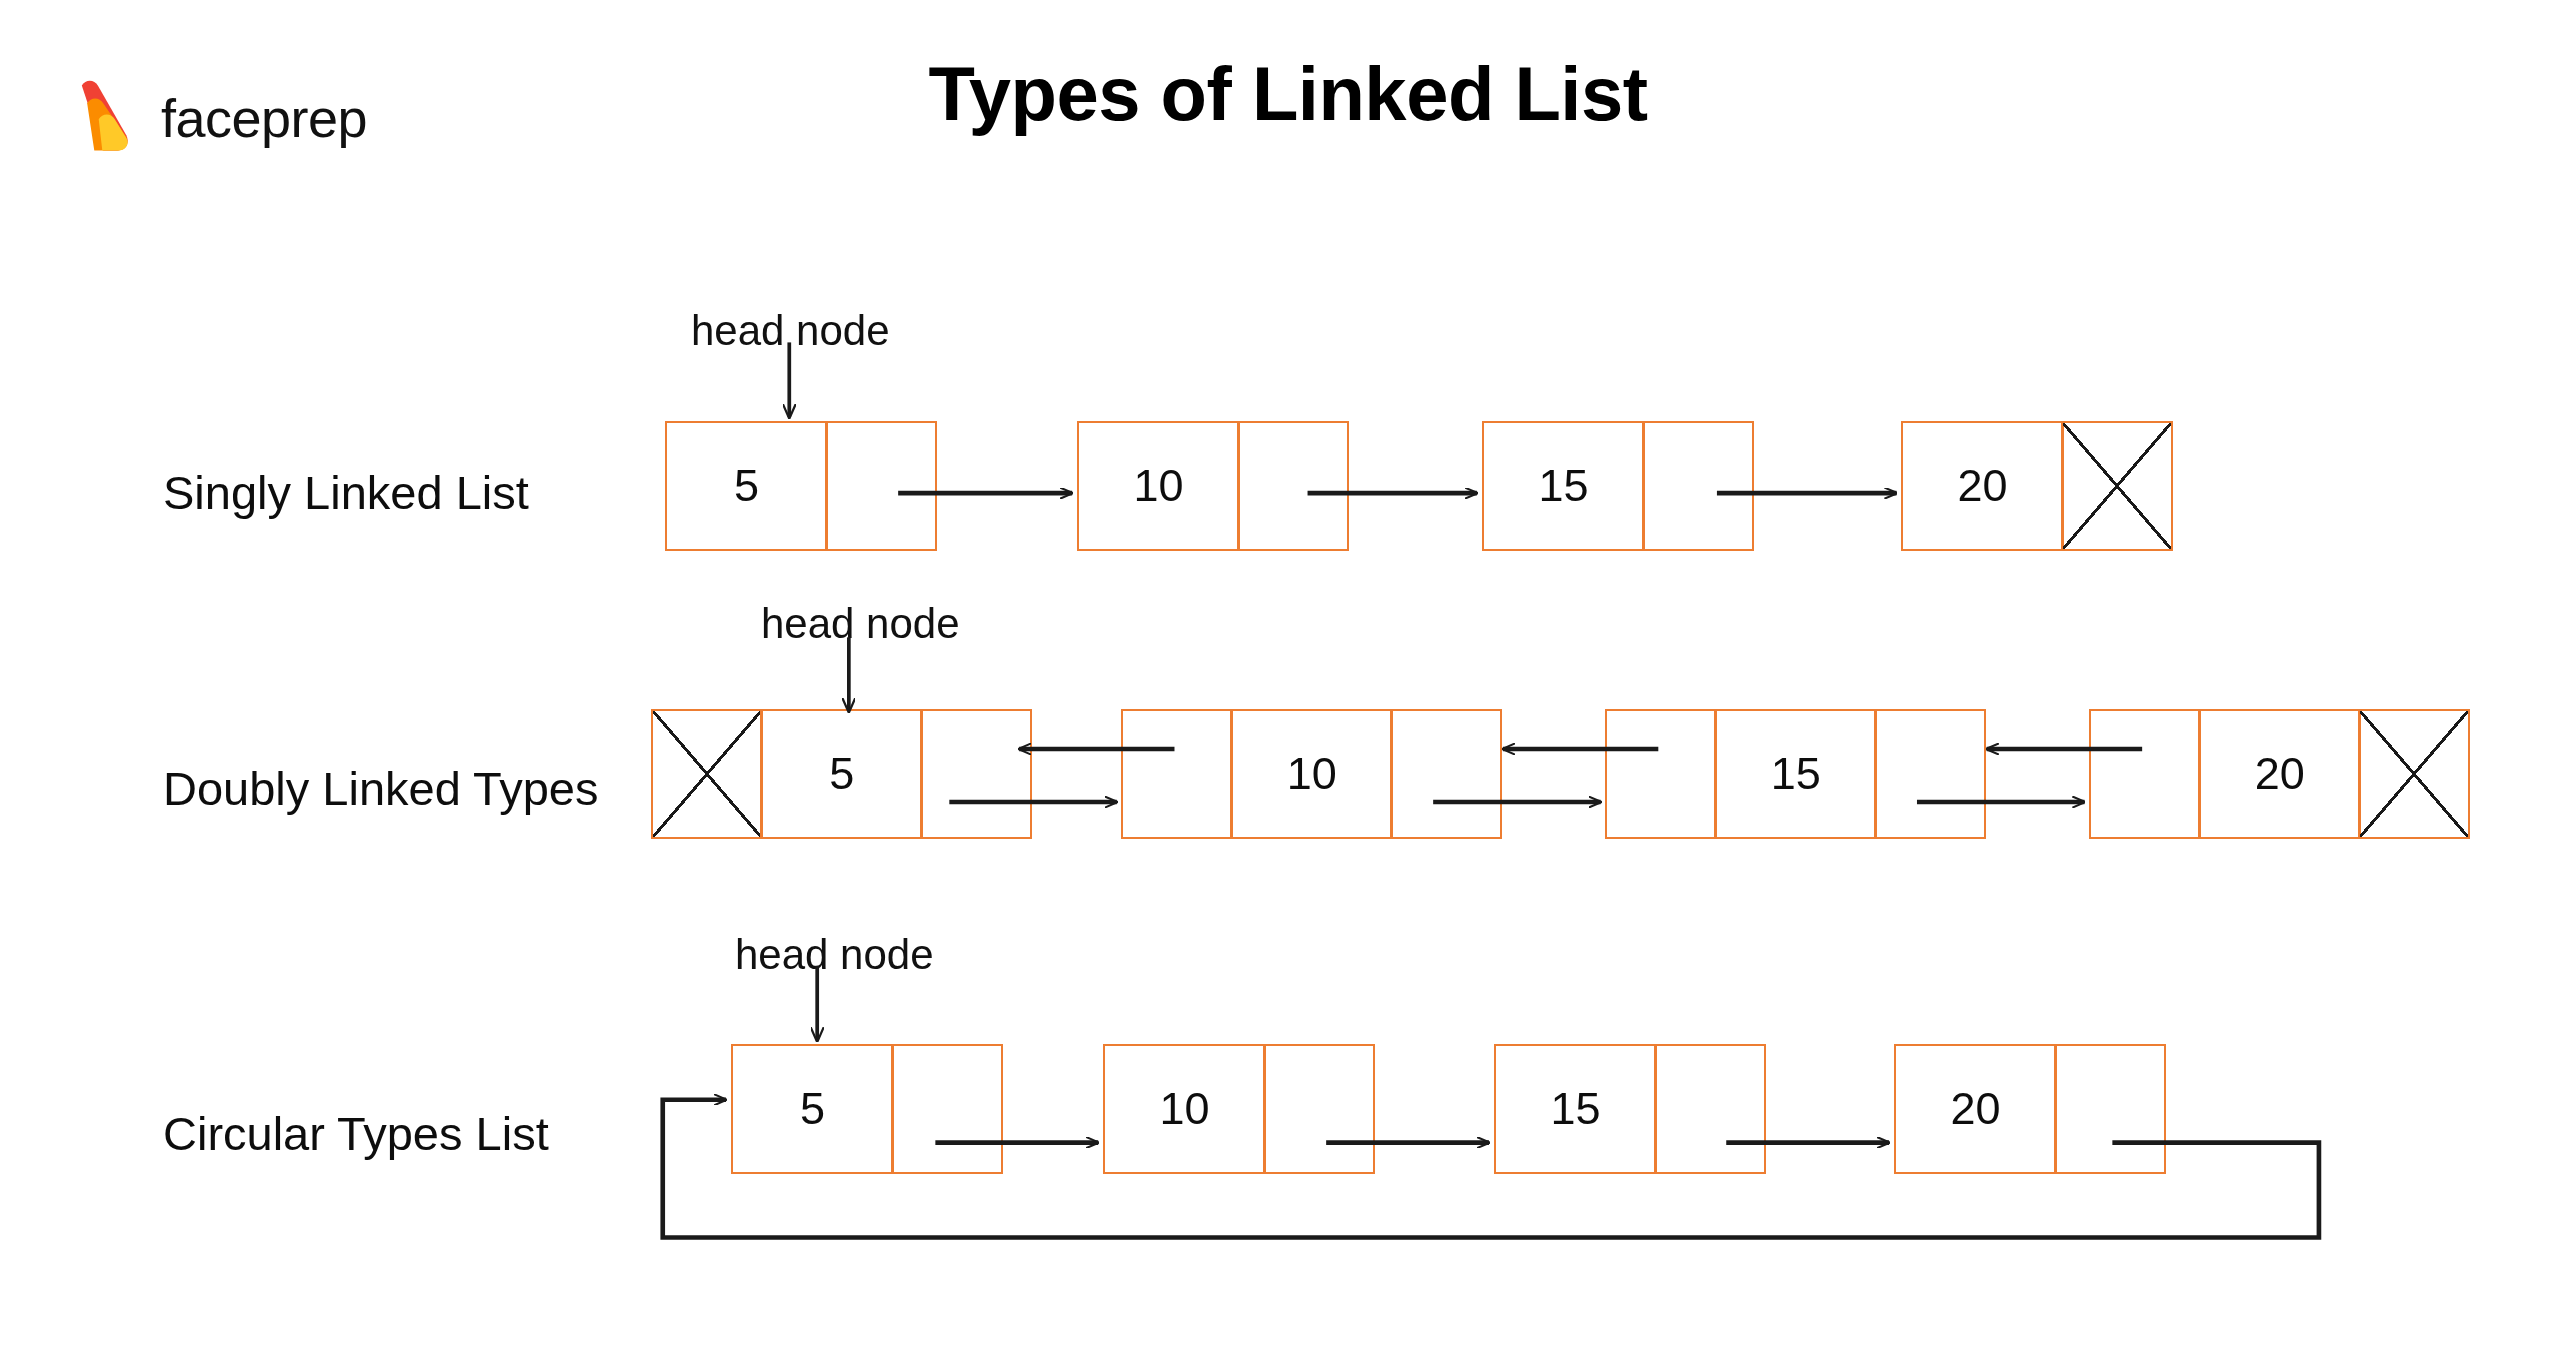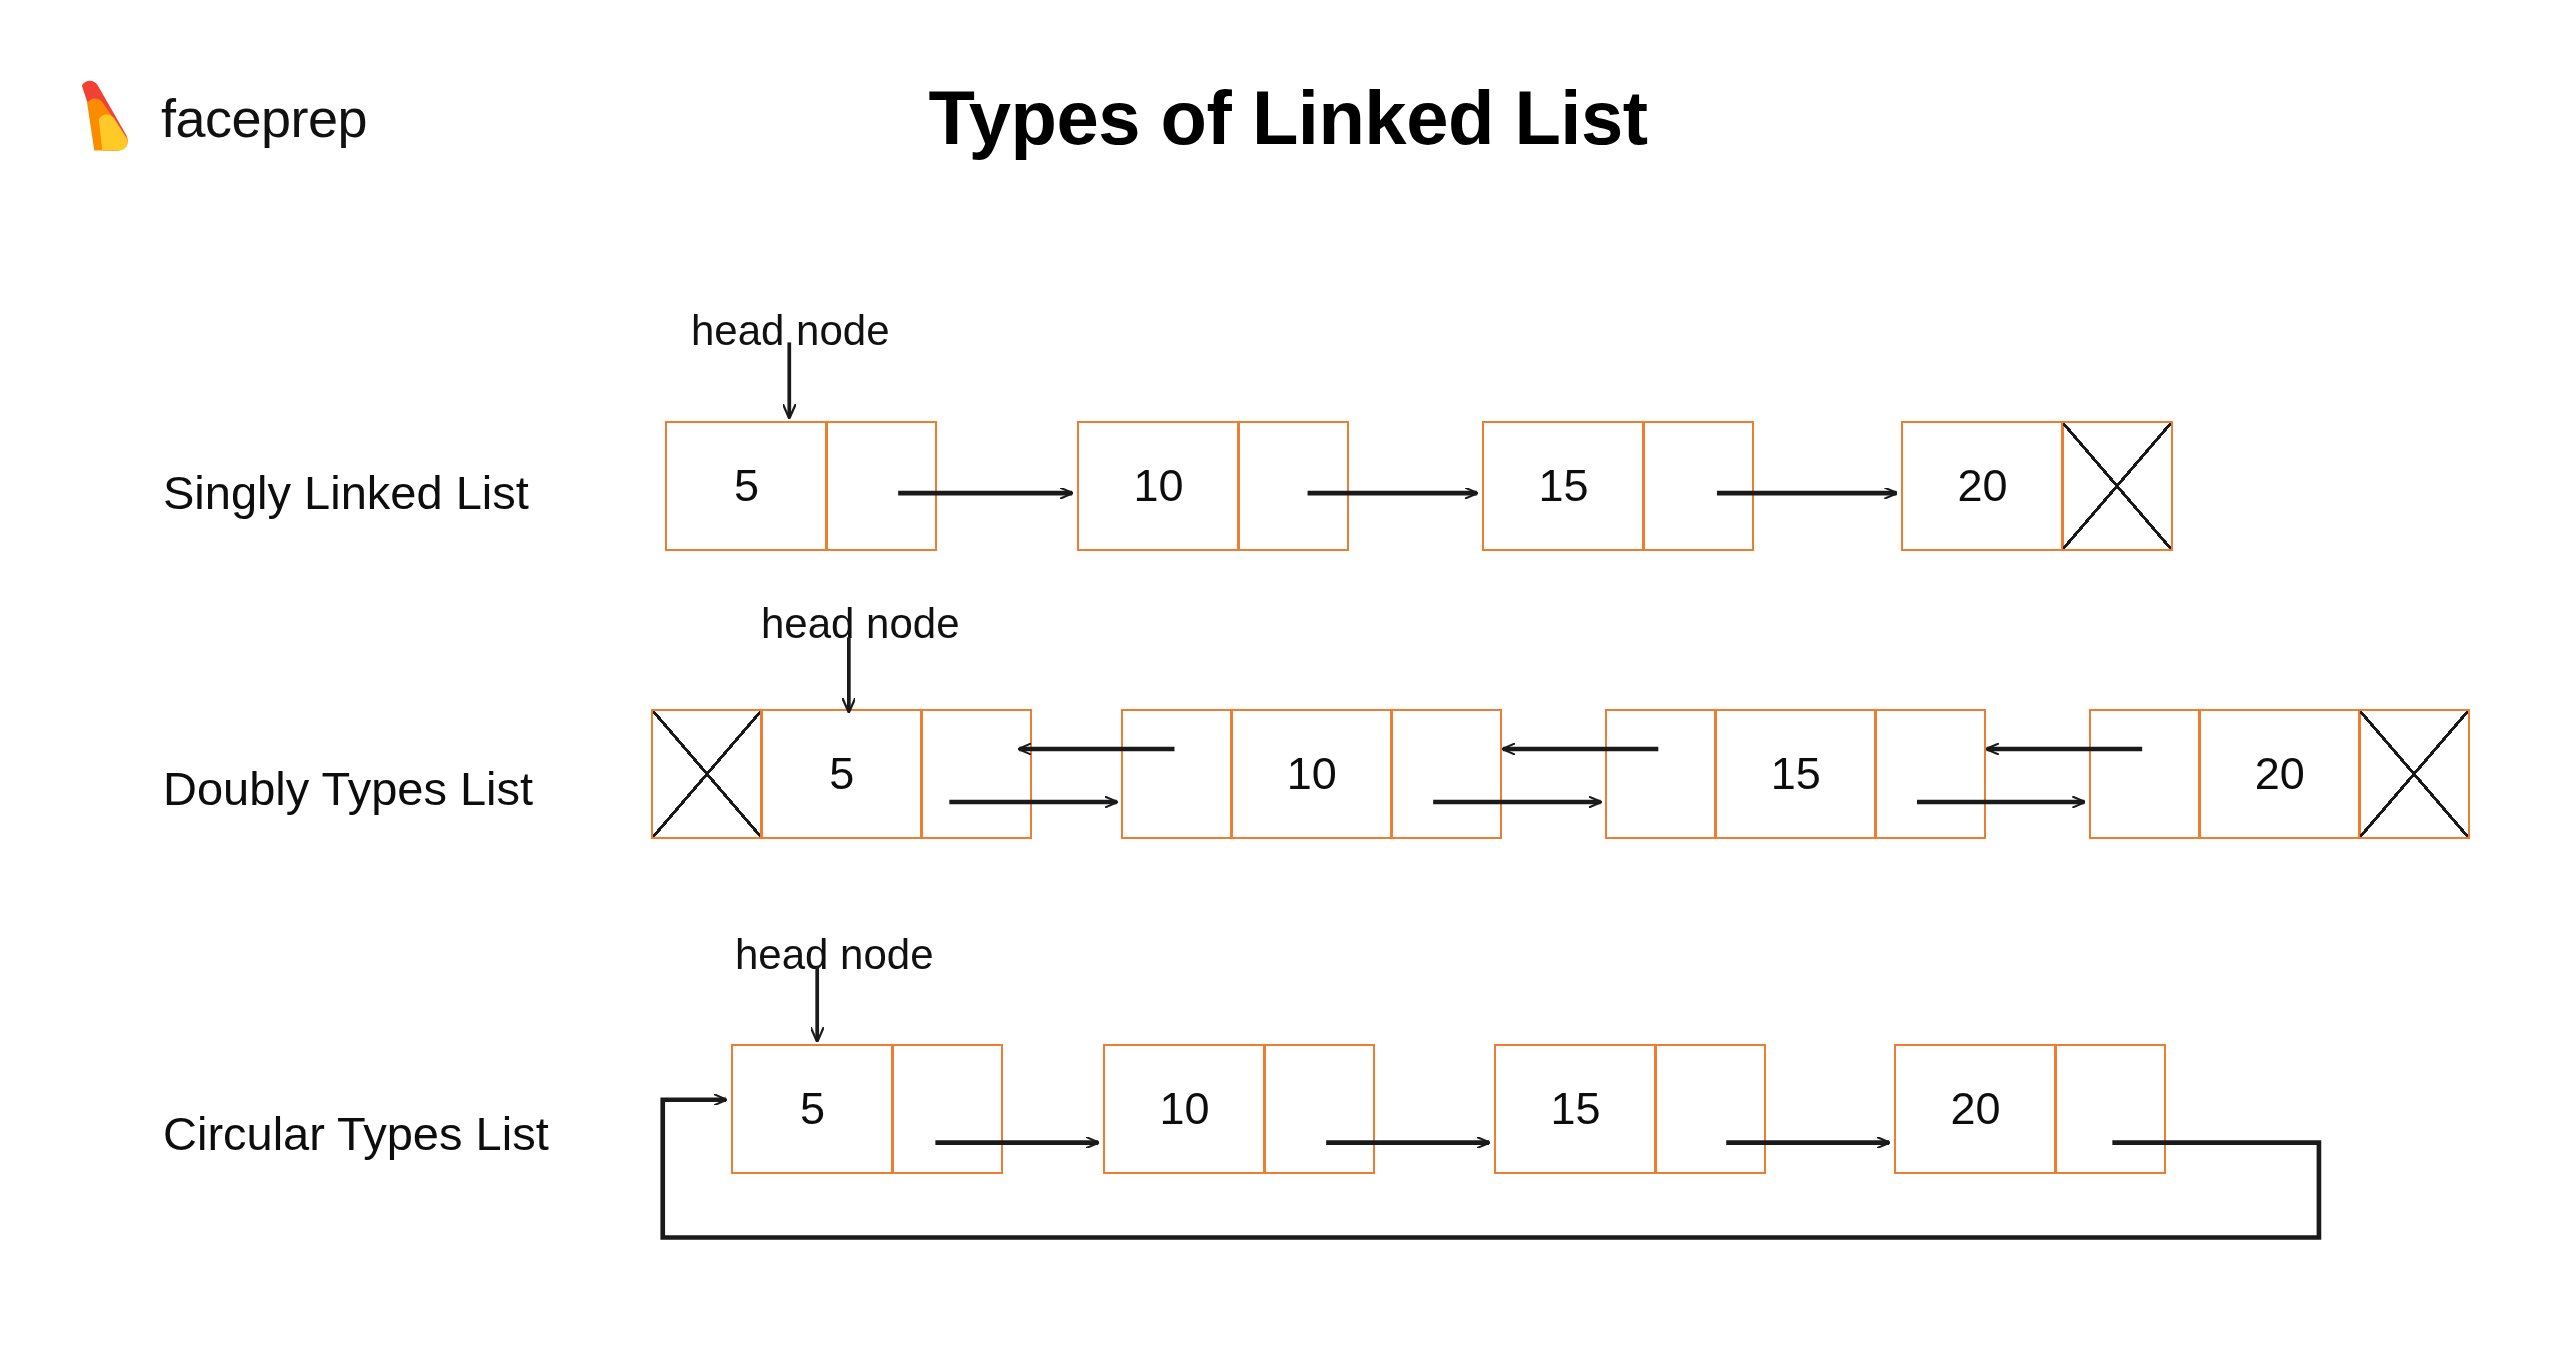--- a/index.html
+++ b/index.html
@@ -37,21 +37,21 @@
     font-size: 54px;
     font-weight: 400;
     letter-spacing: -0.5px;
     line-height: 1;
     color: #111111;
   }
 
   #page-title {
     position: absolute;
     left: 0;
-    top: 74px;
+    top: 50px;
     width: 2576px;
     text-align: center;
     font-size: 76px;
     font-weight: 700;
     letter-spacing: -0.5px;
     color: #000000;
   }
 
   
   .section-label {
@@ -135,21 +135,21 @@
       <path d="M38 14 C42 7 52 7 56 14 L88 70 C92 78 87 87 78 87 L62 87 Z" fill="#F04134"></path>
       <path d="M44 34 C48 27 58 27 62 34 L88 72 C92 80 87 87 79 87 L52 87 Z" fill="#FB8C00"></path>
       <path d="M57 52 C61 45 71 45 75 52 L88 73 C92 80 87 87 79 87 L61 87 Z" fill="#FFC928"></path>
     </svg>
     <span class="brand-name">faceprep</span>
   </div>
 
   <div id="page-title">Types of Linked List</div>
 
   <div class="section-label" style="left:163px; top:465px;">Singly Linked List</div>
-  <div class="section-label" style="left:163px; top:761px;">Doubly Types List</div>
+  <div class="section-label" style="left:163px; top:761px;">Doubly Linked Types</div>
   <div class="section-label" style="left:163px; top:1106px;">Circular Types List</div>
 
   <div class="head-label" style="left:691px; top:307px;">head node</div>
   <div class="head-label" style="left:761px; top:600px;">head node</div>
   <div class="head-label" style="left:735px; top:931px;">head node</div>
 
   <div class="ll-node" style="left:665px; top:421px;">
     <div class="ll-cell" style="width:163px;height:130px;">5</div>
     <div class="ll-cell" style="width:112px;height:130px;"></div>
   </div>

